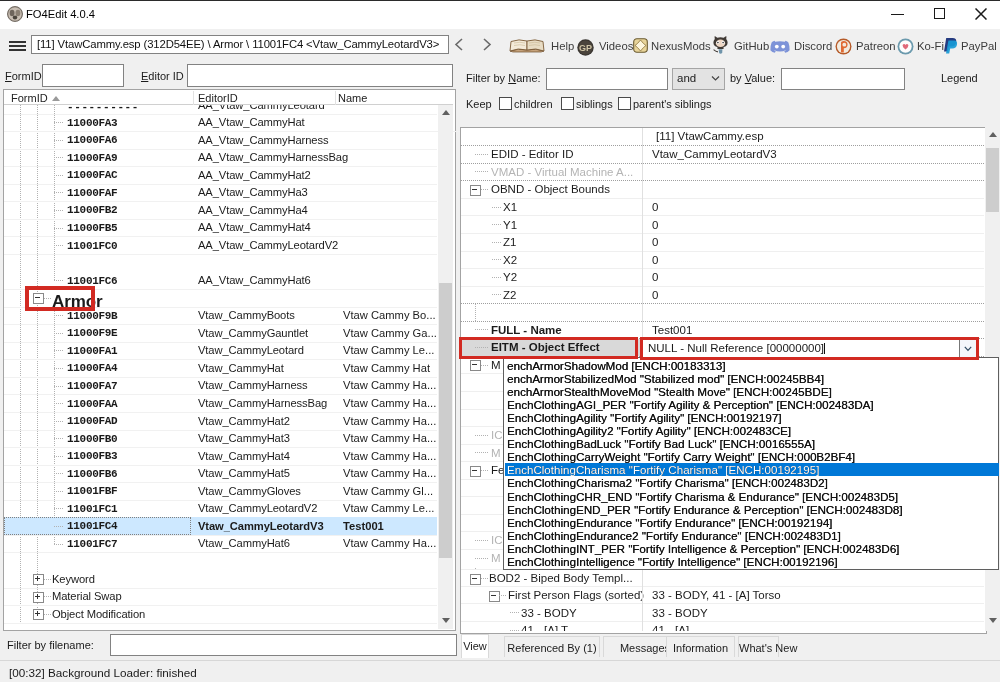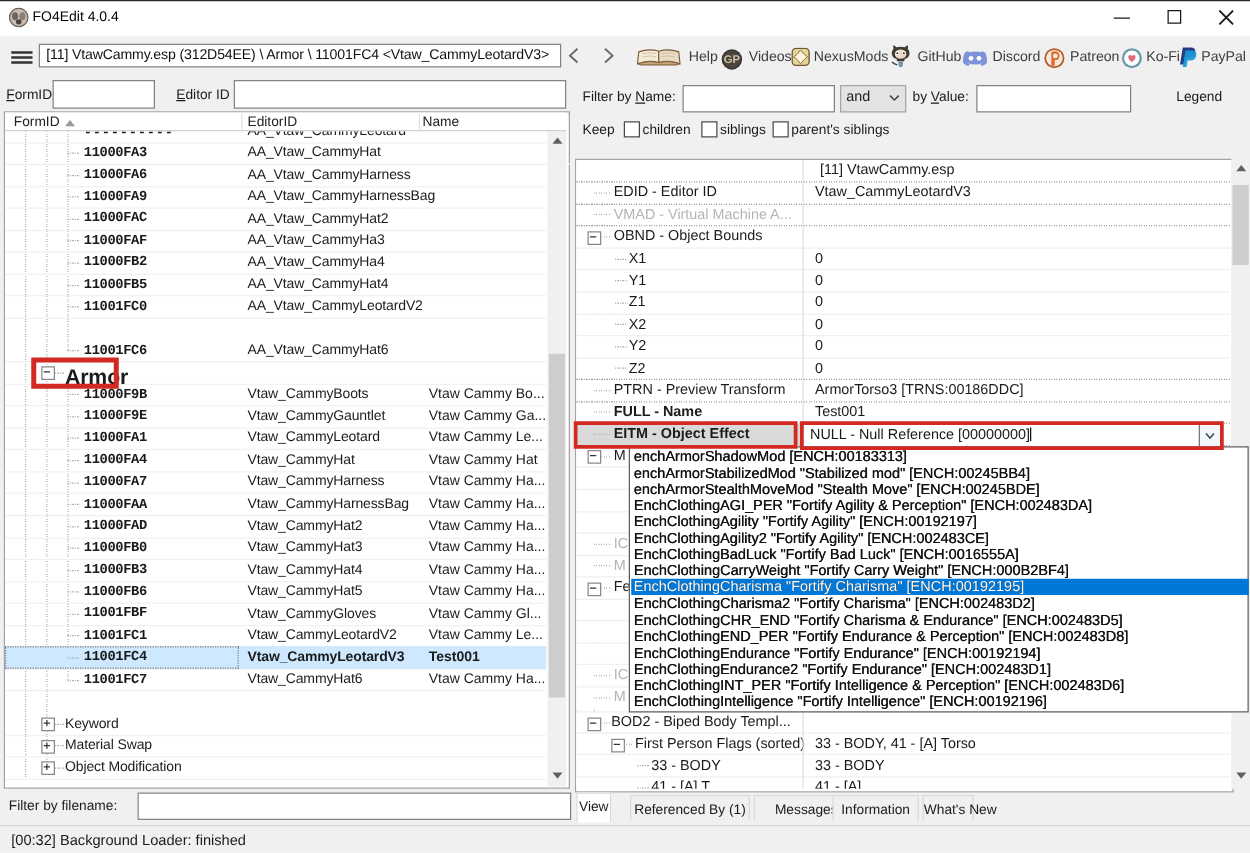--- a/index.html
+++ b/index.html
@@ -395,25 +395,20 @@
     </div>
 <div class="rrow" style="top:268.6px;">
       <span class="hdot" style="left:31px;top:8.2px;width:10px"></span>
       <span class="c1" style="left:42px;">Y2</span>
       <span class="c2" style="left:191px;">0</span>
     </div>
 <div class="rrow" style="top:286.15px;">
       <span class="hdot" style="left:31px;top:8.2px;width:10px"></span>
       <span class="c1" style="left:42px;">Z2</span>
       <span class="c2" style="left:191px;">0</span>
-    </div>
-<div class="rrow" style="top:303.7px;">
-      <span class="hdot" style="left:14px;top:8.2px;width:14px"></span>
-      <span class="c1" style="left:30px;">PTRN - Preview Transform</span>
-      <span class="c2" style="left:191px;">ArmorTorso3 [TRNS:00186DDC]</span>
     </div>
 <div class="rrow" style="top:321.3px;">
       <span class="hdot" style="left:14px;top:8.2px;width:14px"></span>
       <span class="c1" style="left:30px;font-weight:bold">FULL - Name</span>
       <span class="c2" style="left:191px;">Test001</span>
     </div>
 <div class="rrow" style="top:338.8px;">
       <span class="hdot" style="left:14px;top:8.2px;width:14px"></span>
       <span class="c1" style="left:30px;font-weight:bold">EITM - Object Effect</span>
     </div>

